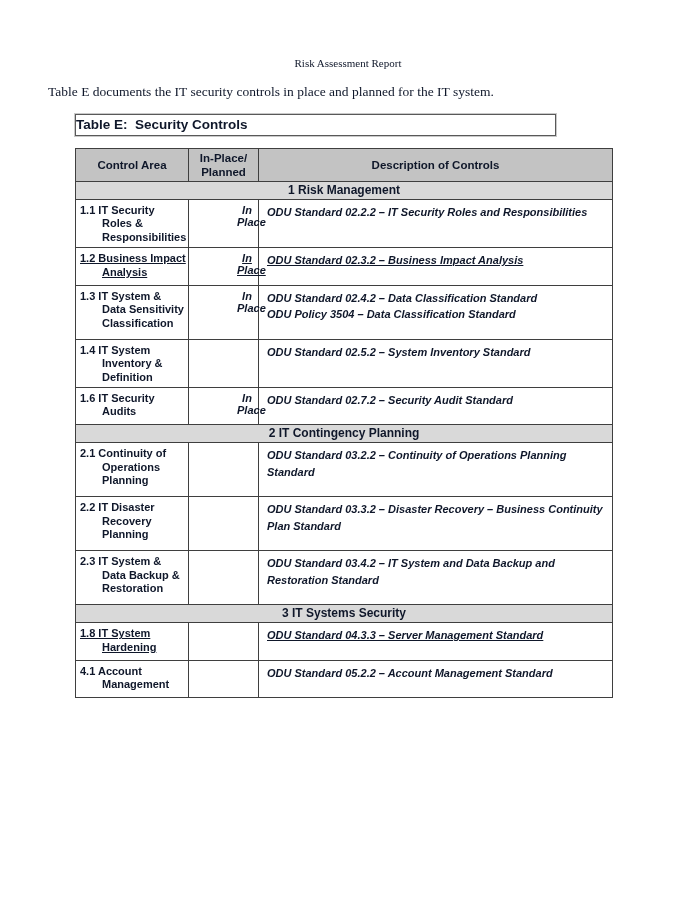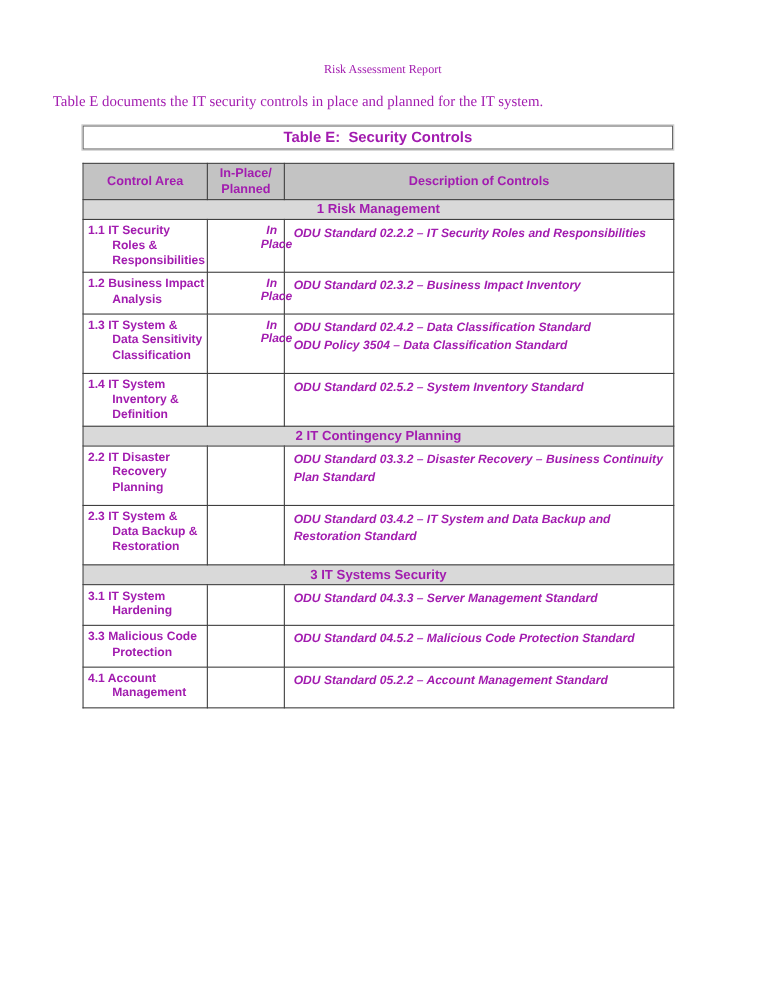--- a/index.html
+++ b/index.html
@@ -2,21 +2,21 @@
 <html><head>
 <meta charset="utf-8">
 <style>
   html, body { margin: 0; padding: 0; background: #ffffff; }
   .page {
     position: relative;
     width: 696px;
     height: 900px;
     background: #ffffff;
     font-family: "Liberation Serif", serif;
-    color: #a21caf;
+    color: #0f172a;
     overflow: hidden;
   }
   .doc-header {
     padding-top: 57px;
     text-align: center;
     font-size: 11px;
   }
   .section-heading {
     margin: 11px 0 0 80px;
     font-size: 15.5px;
@@ -24,24 +24,23 @@
     font-style: italic;
   }
   .section-heading .num { margin-right: 20px; }
   .intro {
     margin: 15px 56px 0 48px;
     font-size: 13.5px;
   }
   .table-title-box {
     box-sizing: border-box;
     margin: 14px 0 0 75px;
-    width: 537px;
+    width: 481px;
     border: 1px solid #595959;
     outline: 1px solid #c9c9c9;
-    text-align: center;
     font-family: "Liberation Sans", sans-serif;
     font-weight: bold;
     font-size: 13.5px;
     padding: 2px 0 3px 0;
     white-space: pre-wrap;
   }
   table.controls {
     border-collapse: collapse;
     table-layout: fixed;
     width: 537px;
@@ -92,21 +91,21 @@
     padding-left: 48px;
   }
   td.desc {
     font-weight: bold;
     font-style: italic;
     font-size: 11px;
     padding: 4px 6px 16px 8px;
     line-height: 1.5;
   }
   tr.h28 { height: 28px; }
-  tr.h29 { height: 29px; }
+  tr.h29 { height: 29px; text-decoration: underline; }
   tr.h32 { height: 32px; }
   tr.h33 { height: 33px; }
   tr.h40 { height: 40px; }
   tr.h41 { height: 41px; }
   tr.h95 { height: 95px; }
 </style>
 </head>
 <body>
 
 <div class="page">
@@ -141,72 +140,79 @@
         <td class="area">1.1 IT Security Roles &amp; Responsibilities</td>
         <td class="status">In Place</td>
         <td class="desc">
           <div>ODU Standard 02.2.2 – IT Security Roles and Responsibilities</div>
         </td>
       </tr>
       <tr class="h29">
         <td class="area">1.2 Business Impact Analysis</td>
         <td class="status">In Place</td>
         <td class="desc">
-          <div>ODU Standard 02.3.2 – Business Impact Inventory</div>
+          <div>ODU Standard 02.3.2 – Business Impact Analysis</div>
         </td>
       </tr>
       <tr class="h41">
         <td class="area">1.3 IT System &amp; Data Sensitivity Classification</td>
         <td class="status">In Place</td>
         <td class="desc">
           <div>ODU Standard 02.4.2 – Data Classification Standard</div>
           <div>ODU Policy 3504 – Data Classification Standard</div>
         </td>
       </tr>
       <tr class="h40">
         <td class="area">1.4 IT System Inventory &amp; Definition</td>
         <td class="status"></td>
         <td class="desc">
           <div>ODU Standard 02.5.2 – System Inventory Standard</div>
         </td>
       </tr>
+      <tr class="h33">
+        <td class="area">1.6 IT Security Audits</td>
+        <td class="status">In Place</td>
+        <td class="desc">
+          <div>ODU Standard 02.7.2 – Security Audit Standard</div>
+        </td>
+      </tr>
 
       <tr class="section-row">
         <td colspan="3">2 IT Contingency Planning</td>
       </tr>
       <tr class="h41">
+        <td class="area">2.1 Continuity of Operations Planning</td>
+        <td class="status"></td>
+        <td class="desc">
+          <div>ODU Standard 03.2.2 – Continuity of Operations Planning Standard</div>
+        </td>
+      </tr>
+      <tr class="h41">
         <td class="area">2.2 IT Disaster Recovery Planning</td>
         <td class="status"></td>
         <td class="desc">
           <div>ODU Standard 03.3.2 – Disaster Recovery – Business Continuity Plan Standard</div>
         </td>
       </tr>
       <tr class="h41">
         <td class="area">2.3 IT System &amp; Data Backup &amp; Restoration</td>
         <td class="status"></td>
         <td class="desc">
           <div>ODU Standard 03.4.2 – IT System and Data Backup and Restoration Standard</div>
         </td>
       </tr>
 
       <tr class="section-row">
         <td colspan="3">3 IT Systems Security</td>
       </tr>
       <tr class="h29">
-        <td class="area">3.1 IT System Hardening</td>
+        <td class="area">1.8 IT System Hardening</td>
         <td class="status"></td>
         <td class="desc">
           <div>ODU Standard 04.3.3 – Server Management Standard</div>
-        </td>
-      </tr>
-      <tr class="h29">
-        <td class="area">3.3 Malicious Code Protection</td>
-        <td class="status"></td>
-        <td class="desc">
-          <div>ODU Standard 04.5.2 – Malicious Code Protection Standard</div>
         </td>
       </tr>
 
       <tr class="h32">
         <td class="area">4.1 Account Management</td>
         <td class="status"></td>
         <td class="desc">
           <div>ODU Standard 05.2.2 – Account Management Standard</div>
 
         </td>

